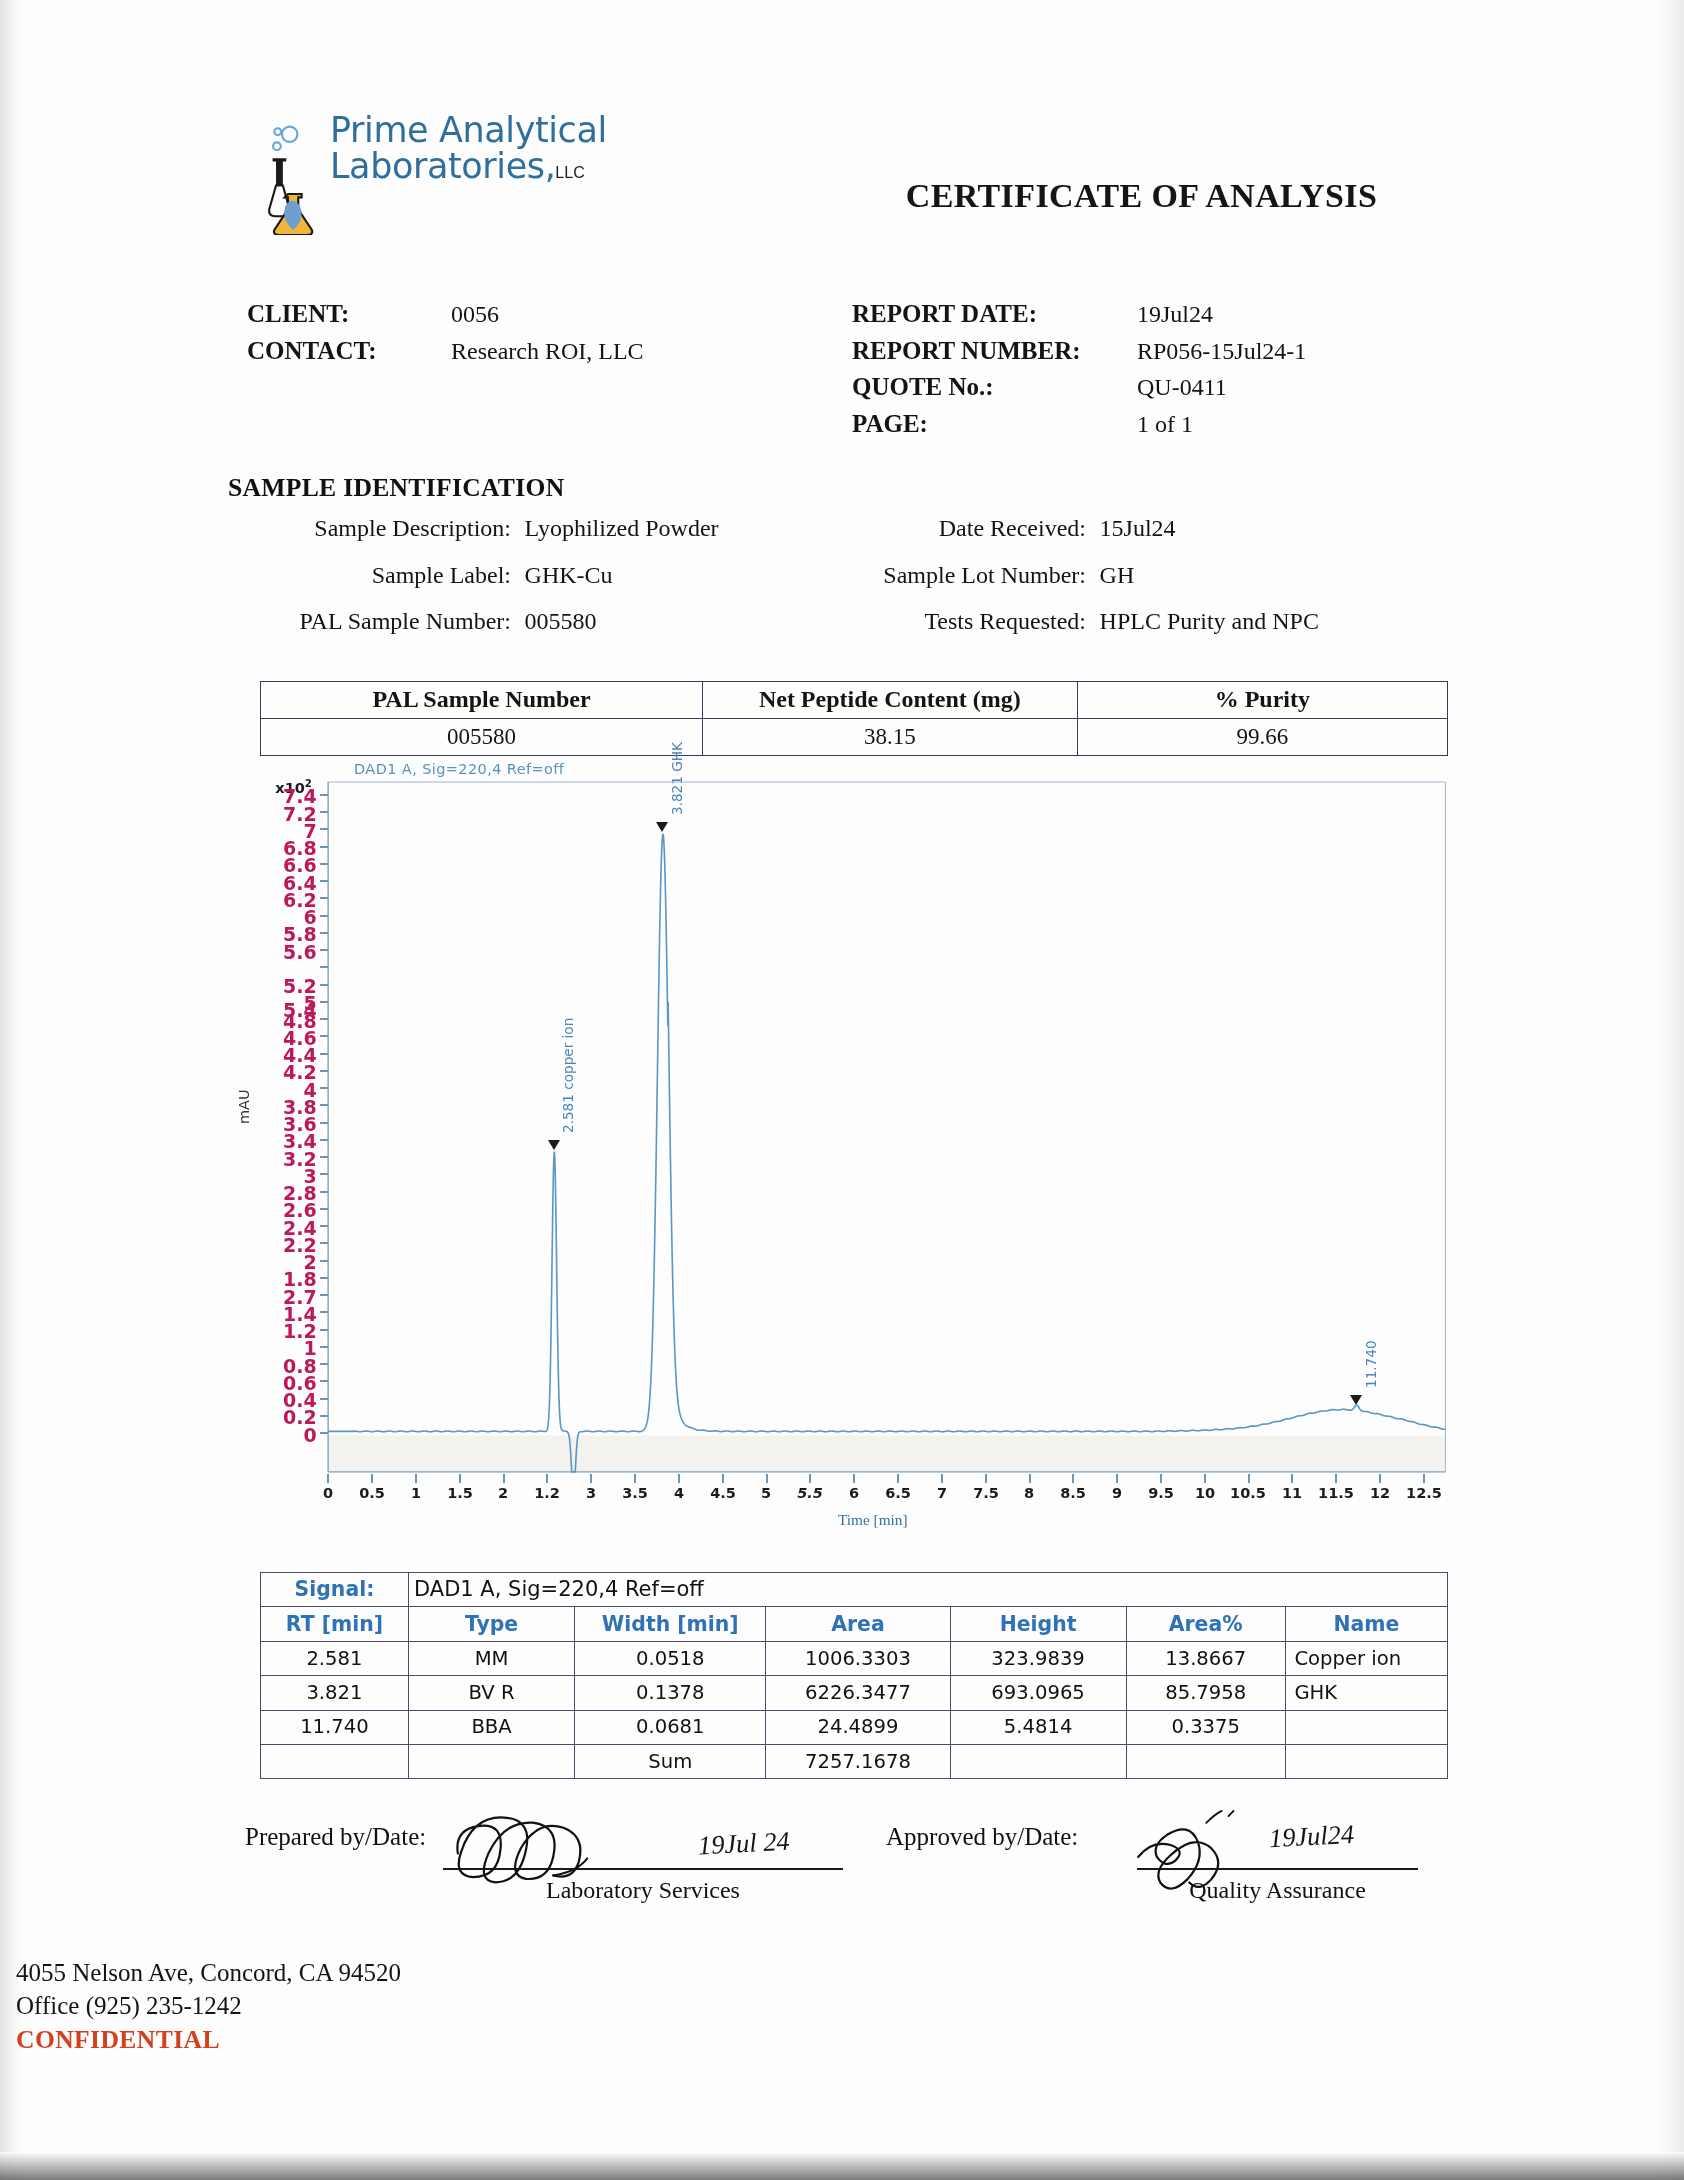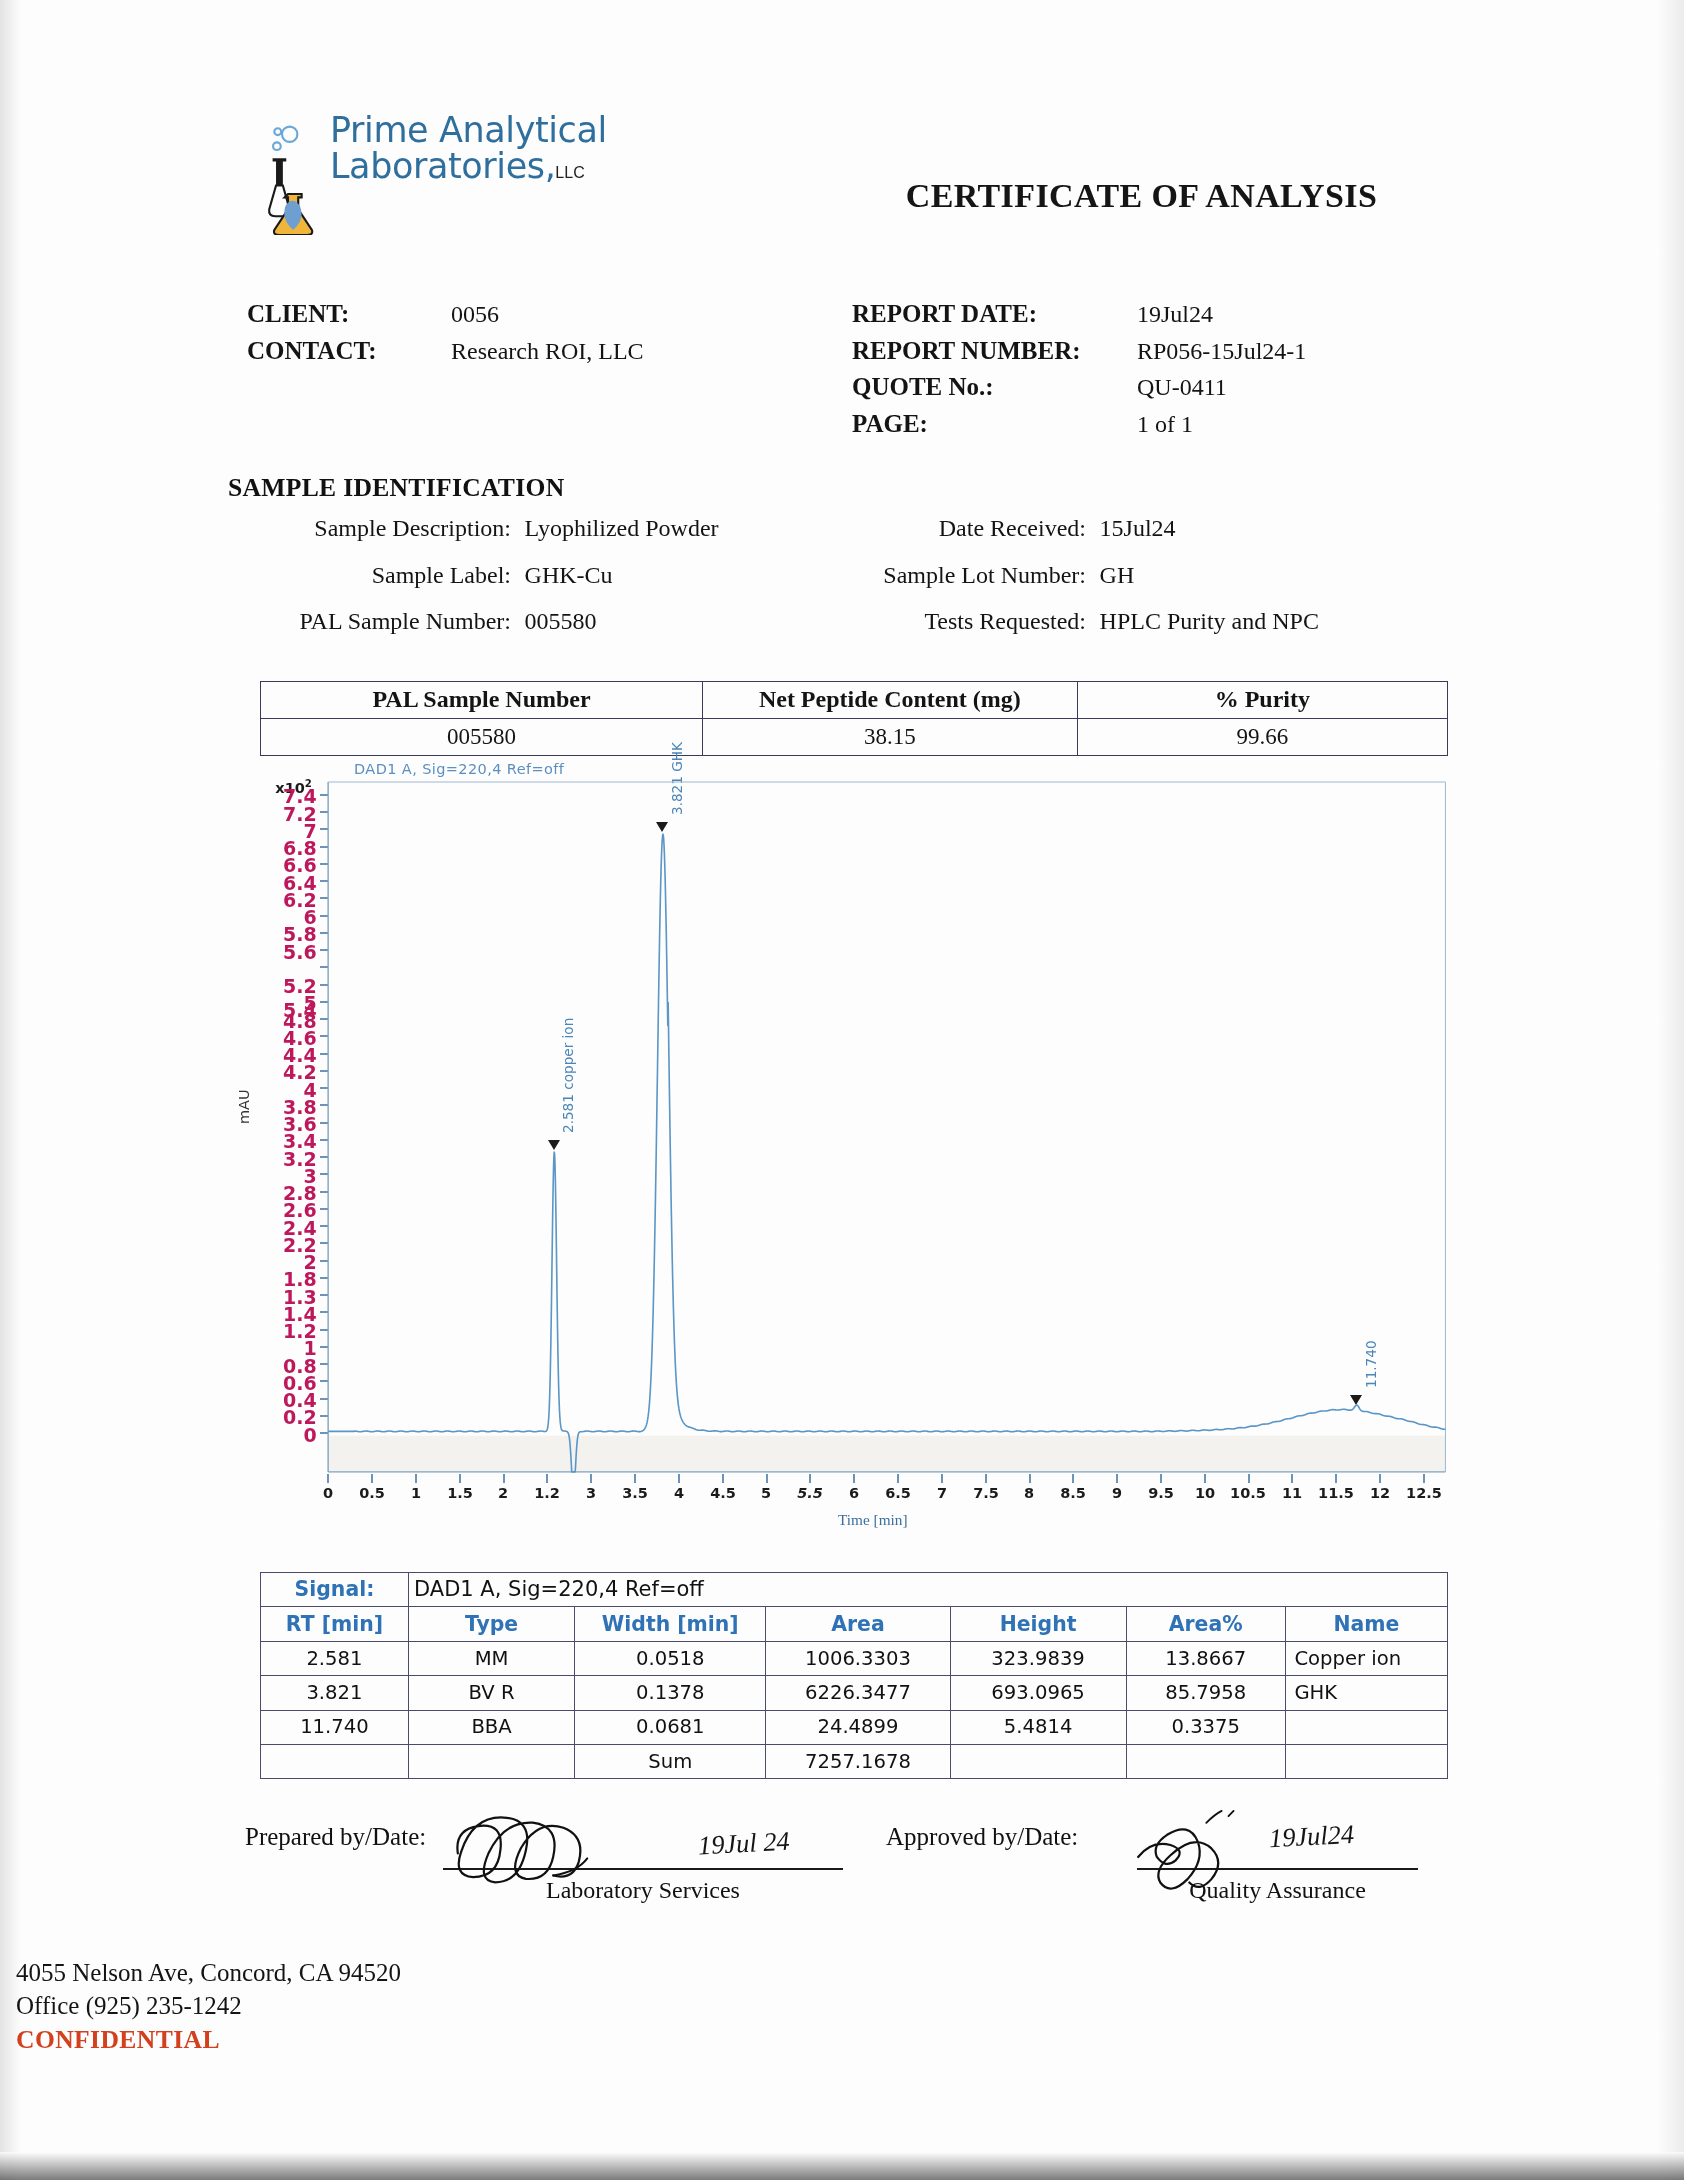--- a/index.html
+++ b/index.html
@@ -425,21 +425,21 @@
         <div class="ytick" style="left: 1.7px; top: 441px;">2.6</div>
         <div class="ytick-mark" style="left: 60px; top: 450px;"></div>
         <div class="ytick" style="left: 1.7px; top: 459px;">2.4</div>
         <div class="ytick-mark" style="left: 60px; top: 467px;"></div>
         <div class="ytick" style="left: 1.7px; top: 476px;">2.2</div>
         <div class="ytick-mark" style="left: 60px; top: 484px;"></div>
         <div class="ytick" style="left: 1.7px; top: 493px;">2</div>
         <div class="ytick-mark" style="left: 60px; top: 502px;"></div>
         <div class="ytick" style="left: 1.7px; top: 510px;">1.8</div>
         <div class="ytick-mark" style="left: 60px; top: 519px;"></div>
-        <div class="ytick" style="left: 1.7px; top: 528px;">1.3</div>
+        <div class="ytick" style="left: 1.7px; top: 528px;">2.7</div>
         <div class="ytick-mark" style="left: 60px; top: 536px;"></div>
         <div class="ytick" style="left: 1.7px; top: 545px;">1.4</div>
         <div class="ytick-mark" style="left: 60px; top: 553px;"></div>
         <div class="ytick" style="left: 1.7px; top: 562px;">1.2</div>
         <div class="ytick-mark" style="left: 60px; top: 571px;"></div>
         <div class="ytick" style="left: 1.7px; top: 579px;">1</div>
         <div class="ytick-mark" style="left: 60px; top: 588px;"></div>
         <div class="ytick" style="left: 1.7px; top: 597px;">0.8</div>
         <div class="ytick-mark" style="left: 60px; top: 605px;"></div>
         <div class="ytick" style="left: 1.7px; top: 614px;">0.6</div>

